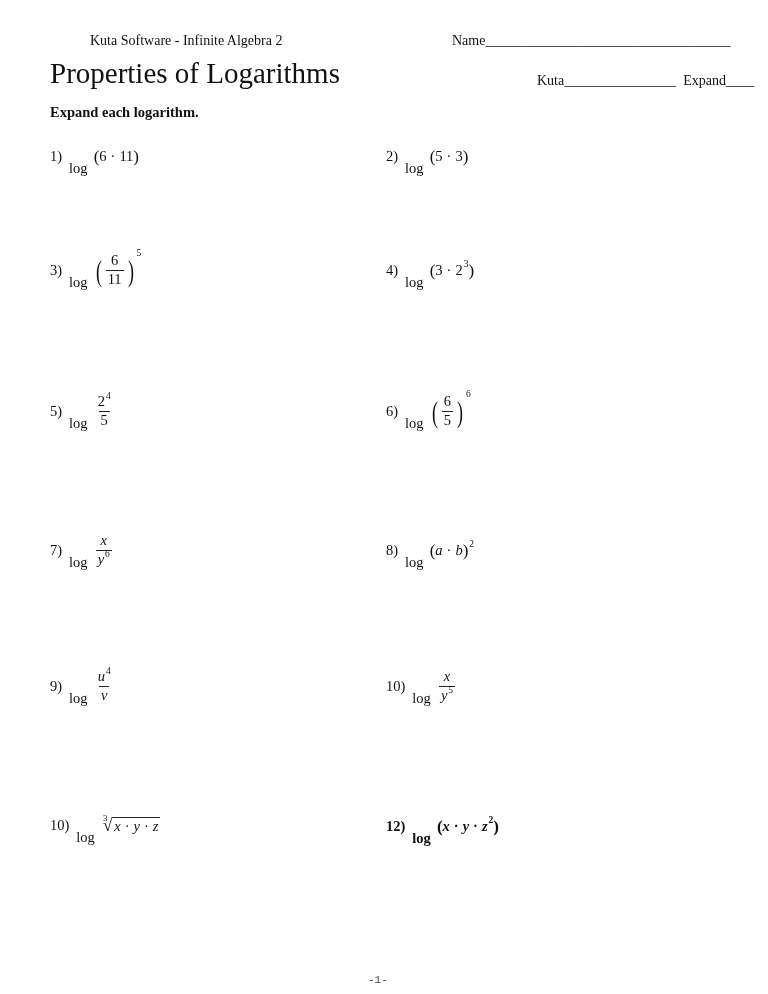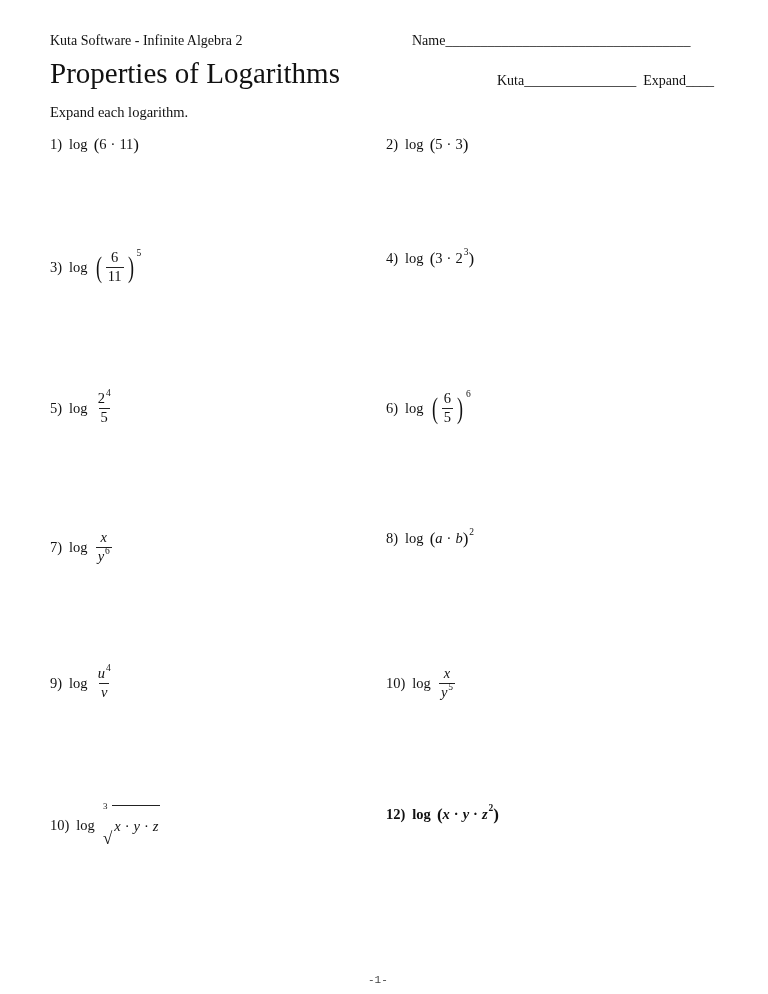--- a/index.html
+++ b/index.html
@@ -1,37 +1,37 @@
 <!DOCTYPE html>
 <html><head>
 <meta charset="utf-8">
 <style>
   html, body { margin: 0; padding: 0; background: #ffffff; }
   body { width: 768px; height: 994px; position: relative; overflow: hidden;
          font-family: "Liberation Serif", "DejaVu Serif", serif; color: #111; }
   .abs { position: absolute; white-space: nowrap; }
-  .hdr { font-size: 14px; }
+  .hdr { font-size: 14px; margin-left: 40px; }
   .title { font-size: 29px; }
-  .instr { font-size: 14.5px; font-weight: normal; }
+  .instr { font-size: 14.5px; font-weight: bold; }
   .prob { font-size: 14.5px; display: flex; align-items: center; }
   .num { margin-right: 7px; }
-  .log { margin-right: 6px; }
+  .log { margin-right: 6px; margin-top: 24px; }
   .paren { font-size: 17px; line-height: 1; }
   .bigparen { font-size: 30px; line-height: 1; transform: scaleX(0.6); display: inline-block; font-weight: 200; }
   .frac { display: inline-flex; flex-direction: column; align-items: center; vertical-align: middle; margin: 0 2px; }
   .frac .n { padding: 0 2px 1px 2px; line-height: 1.1; }
   .frac .d { border-top: 1px solid #222; padding: 1px 2px 0 2px; line-height: 1.1; }
   .sup { font-size: 9.5px; position: relative; top: -7px; margin-left: 1px; }
   .supbig { font-size: 9.5px; align-self: flex-start; margin-top: -2px; margin-left: 1px; }
   .var { font-style: italic; }
   .dot { margin: 0 4px; }
   .root { display: inline-flex; align-items: flex-end; position: relative; }
   .root .idx { font-size: 9px; position: absolute; left: 2px; top: -4px; }
   .root .rad { font-size: 17px; margin-left: 2px; line-height: 1; }
-  .root .under { border-top: 1px solid #222; padding: 12px 2px; line-height: 1.15; }
+  .root .under { border-top: 1px solid #222; padding: 0 2px; line-height: 1.15; }
   .footer { font-family: "Liberation Mono", "DejaVu Sans Mono", monospace; font-size: 11px; color: #444; }
 </style>
 </head>
 <body>
 
 <div class="abs hdr" style="left:50px; top:33px;">Kuta Software - Infinite Algebra 2</div>
 <div class="abs hdr" style="left:412px; top:33px;text-align:center;">
   <span>Name</span><span>___________________________________</span>
 </div>
 <div class="abs title" style="left:50px; top:57px;">Properties of Logarithms</div>

